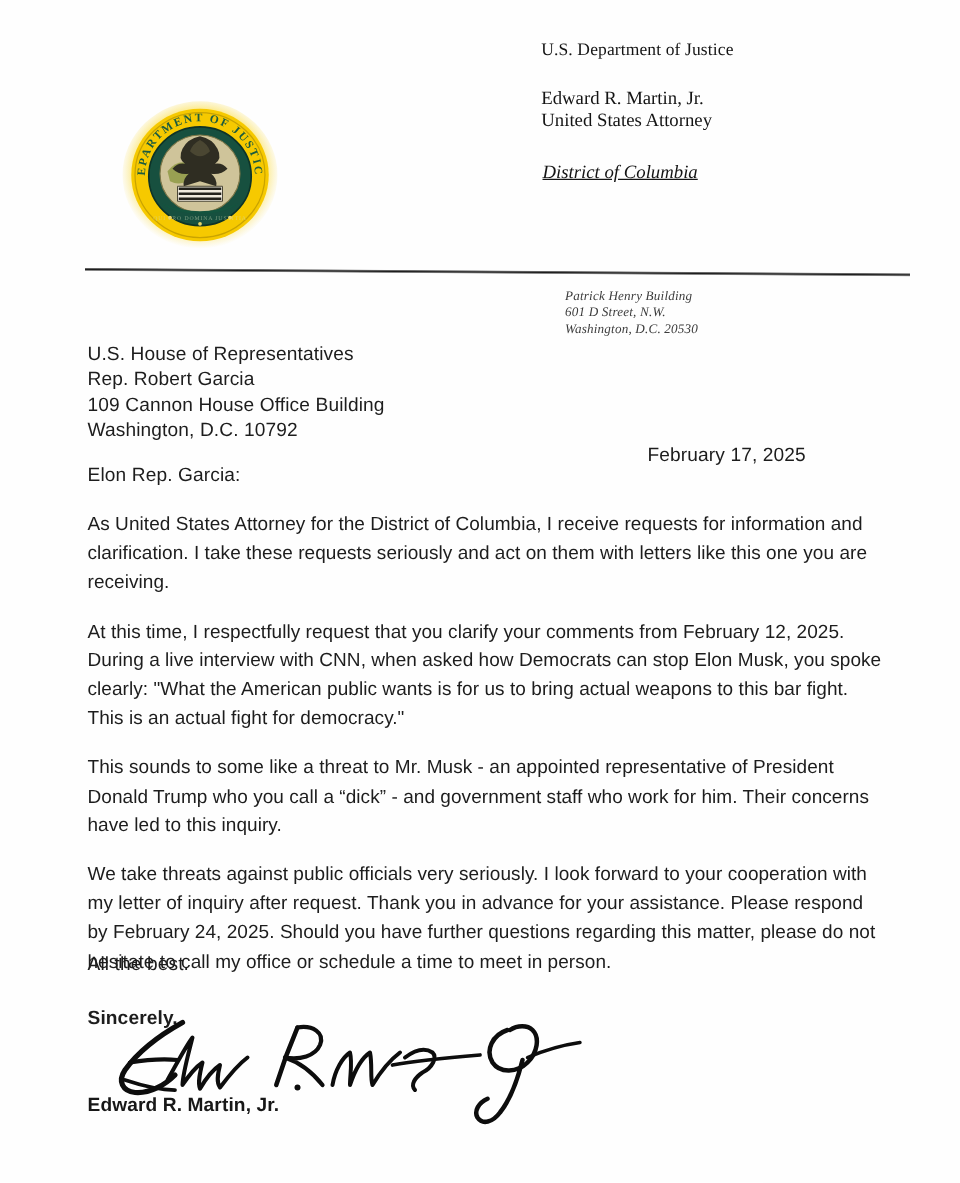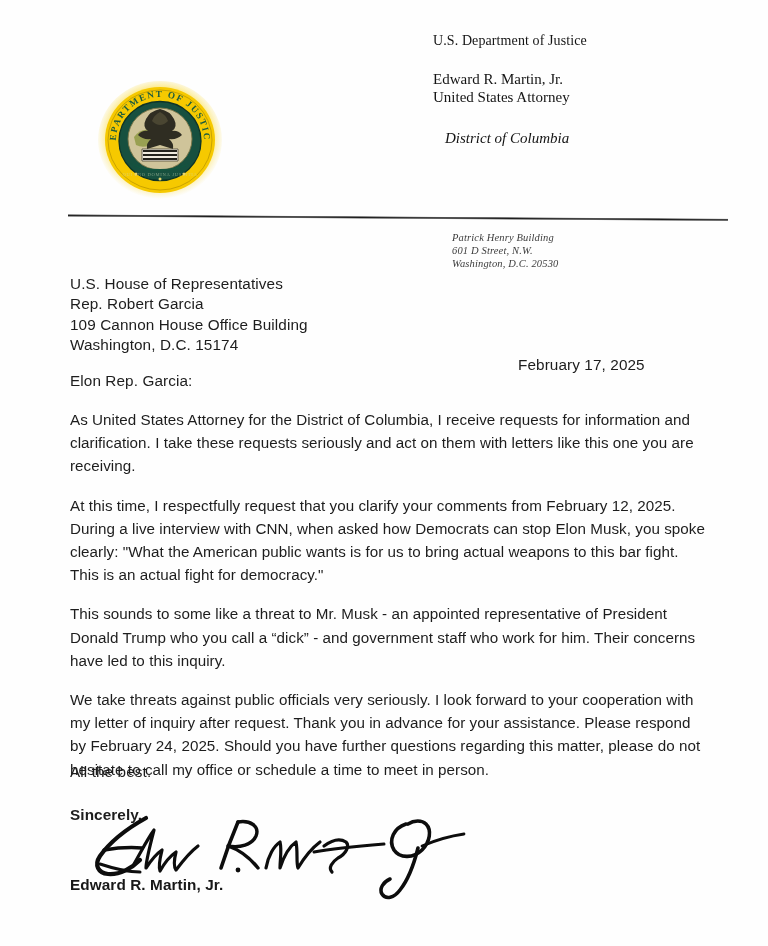--- a/index.html
+++ b/index.html
@@ -41,22 +41,23 @@
     white-space: nowrap;
   }
   .lh-title {
     font-size: 15px;
     margin: 1px 0 0 0;
     white-space: nowrap;
   }
   .lh-district {
     font-size: 15px;
     font-style: italic;
-    margin: 24px 0 0 12px;
-    white-space: nowrap;
+    margin: 24px 0 0 1px;
+    white-space: nowrap;
+    text-decoration: underline;
   }
 
   
   .seal {
     position: absolute;
     left: 96px;
     top: 79px;
     width: 128px;
     height: 122px;
   }
@@ -254,21 +255,21 @@
   <div class="office-addr">
     <div>Patrick Henry Building</div>
     <div>601 D Street, N.W.</div>
     <div>Washington, D.C.  20530</div>
   </div>
 
   <div class="recipient">
     <div>U.S. House of Representatives</div>
     <div>Rep. Robert Garcia</div>
     <div>109 Cannon House Office Building</div>
-    <div>Washington, D.C. 15174</div>
+    <div>Washington, D.C. 10792</div>
   </div>
 
   <div class="date">February 17, 2025</div>
 
   <div class="salutation">Elon Rep. Garcia:</div>
 
   <div class="body-copy">
     <p>As United States Attorney for the District of Columbia, I receive requests for information and clarification. I take these requests seriously and act on them with letters like this one you are receiving.</p>
     <p>At this time, I respectfully request that you clarify your comments from February 12, 2025.  During a live interview with CNN, when asked how Democrats can stop Elon Musk, you spoke clearly: "What the American public wants is for us to bring actual weapons to this bar fight. This is an actual fight for democracy."</p>
     <p>This sounds to some like a threat to Mr. Musk - an appointed representative of President Donald Trump who you call a “dick” - and government staff who work for him. Their concerns have led to this inquiry.</p>

